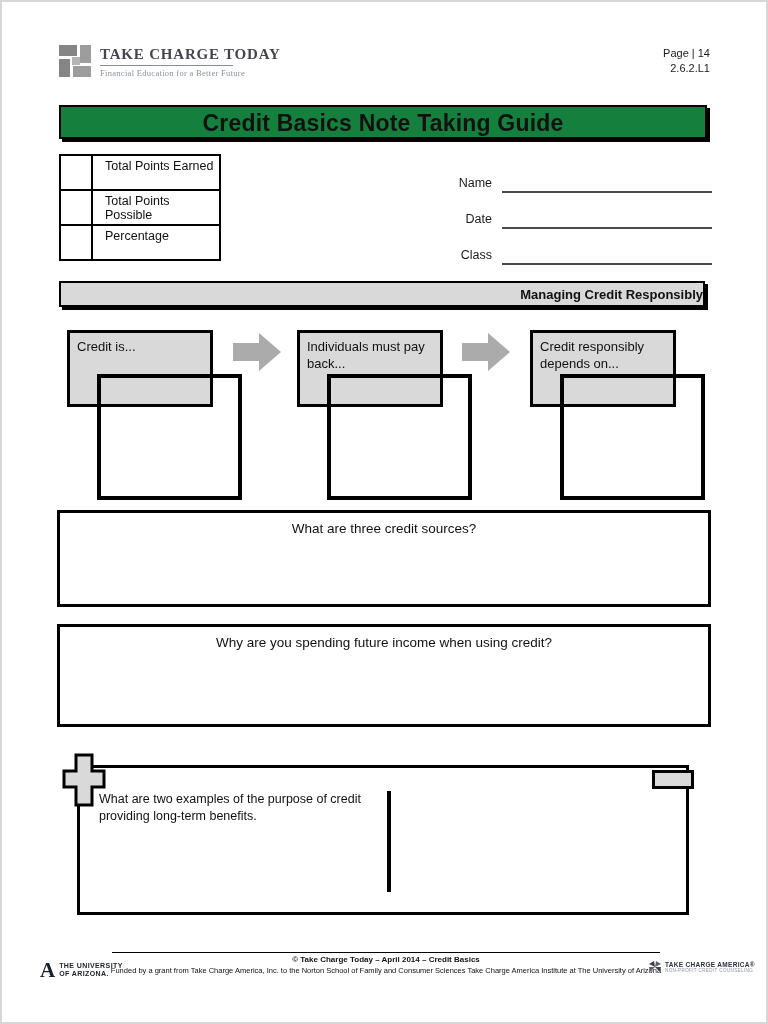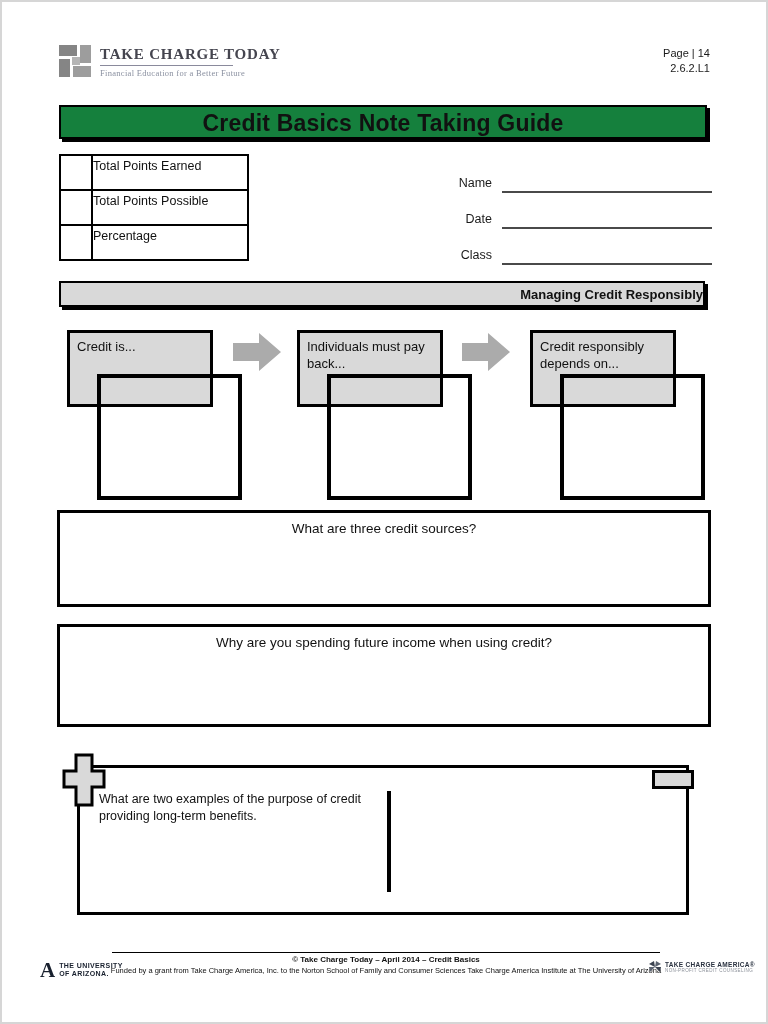--- a/index.html
+++ b/index.html
@@ -44,22 +44,22 @@
   }
 
   
   .score-table {
     position: absolute; left: 57px; top: 152px;
     border-collapse: collapse;
   }
   .score-table td { border: 2px solid #000; }
   .score-table .cell-blank { width: 32px; height: 35px; }
   .score-table .cell-label {
-    width: 156px; height: 35px; vertical-align: top;
-    padding: 3px 0 0 0; font-size: 12.5px;
+    width: 128px; height: 35px; vertical-align: top;
+    padding: 3px 0 0 12px; font-size: 12.5px;
   }
 
   
   .field-row { position: absolute; left: 430px; width: 282px; }
   .field-label {
     position: absolute; right: 222px; top: 0; font-size: 12.5px; color: #1a1a1a; text-align: right;
   }
   .field-line {
     position: absolute; left: 70px; top: 15px; width: 210px; height: 2px; background: #4a4a4a;
   }

